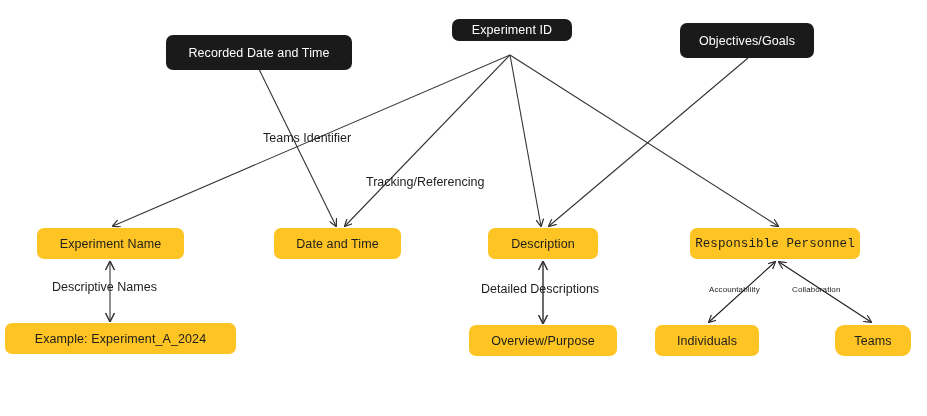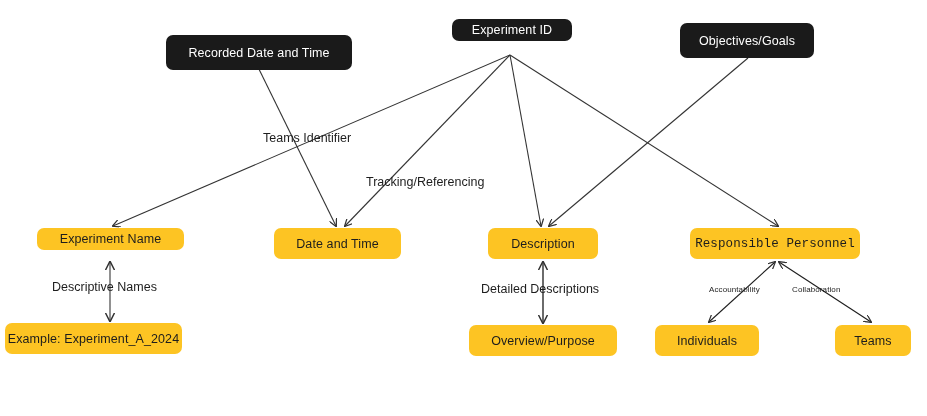--- a/index.html
+++ b/index.html
@@ -80,49 +80,49 @@
   </div>
 
   <div class="node dark" style="left:452px;top:19px;width:120px;height:22px;">
     <span>Experiment ID</span>
   </div>
 
   <div class="node dark" style="left:680px;top:23px;width:134px;height:35px;">
     <span>Objectives/Goals</span>
   </div>
 
-  <div class="node accent" style="left:37px;top:228px;width:147px;height:22px;">
+  <div class="node accent" style="left:37px;top:228px;width:147px;height:31px;">
     <span>Experiment Name</span>
   </div>
 
   <div class="node accent" style="left:274px;top:228px;width:127px;height:31px;">
     <span>Date and Time</span>
   </div>
 
   <div class="node accent" style="left:488px;top:228px;width:110px;height:31px;">
     <span>Description</span>
   </div>
 
   <div class="node accent" style="left:690px;top:228px;width:170px;height:31px;font-family:Liberation Mono, monospace;">
     <span>Responsible Personnel</span>
   </div>
 
-  <div class="node accent" style="left:5px;top:323px;width:177px;height:31px;">
+  <div class="node accent" style="left:5px;top:323px;width:231px;height:31px;">
     <span>Example: Experiment_A_2024</span>
   </div>
 
   <div class="node accent" style="left:655px;top:325px;width:104px;height:31px;">
     <span>Individuals</span>
   </div>
 
   <div class="node accent" style="left:469px;top:325px;width:148px;height:31px;">
     <span>Overview/Purpose</span>
   </div>
 
-  <div class="node accent" style="left:835px;top:325px;width:76px;height:31px;">
+  <div class="node accent" style="left:835px;top:325px;width:76px;height:31px;border-radius:9px;">
     <span>Teams</span>
   </div>
 
   <div class="edge-label" style="left:263px;top:131px;">Teams Identifier</div>
 
   <div class="edge-label" style="left:366px;top:131px;margin-top:44px;">Tracking/Referencing</div>
 
   <div class="edge-label" style="left:52px;top:280px;">Descriptive Names</div>
 
   <div class="edge-label" style="left:481px;top:282px;">Detailed Descriptions</div>

